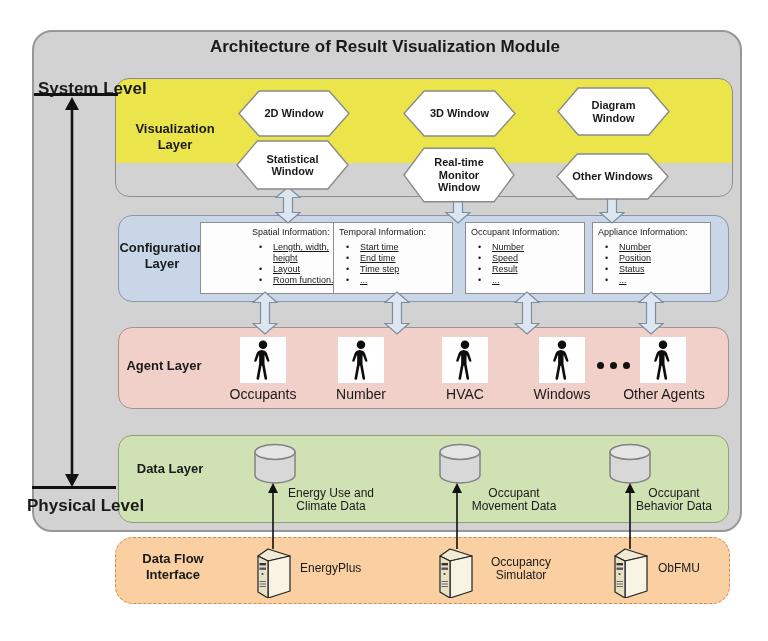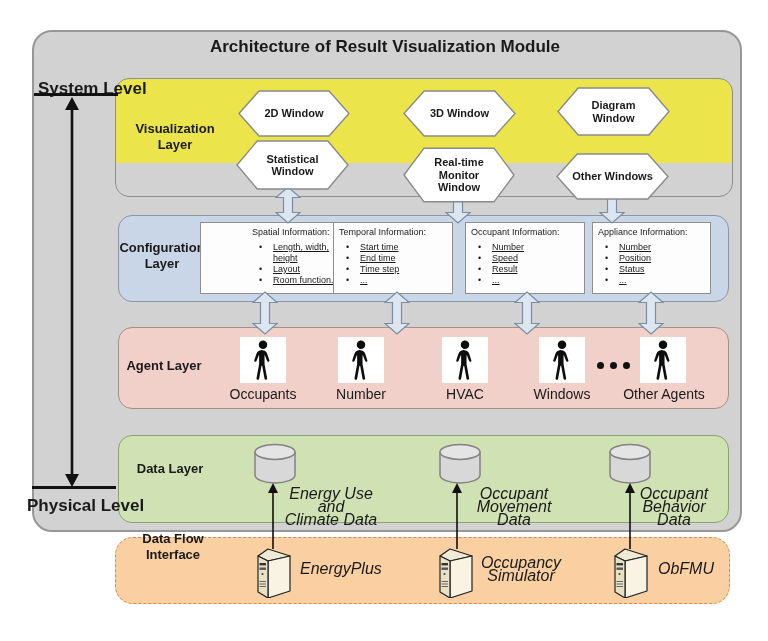--- a/index.html
+++ b/index.html
@@ -46,21 +46,21 @@
   .uparrow path{fill:#f6f6f6;stroke:#8a8a8a;stroke-width:1.2;}
   
   .agent-cell{top:337px;width:46px;height:46px;background:#ffffff;z-index:2;
               display:flex;align-items:center;justify-content:center;}
   .agent-cell svg{width:30px;height:40px;fill:#0d0d0d;}
   .agent-label{top:386px;font-size:14px;text-align:center;z-index:2;white-space:nowrap;}
   .dots{top:362px;display:flex;gap:6px;z-index:2;}
   .dot{width:7px;height:7px;border-radius:50%;background:#111;}
   
   .cyl{top:443px;width:46px;height:42px;z-index:2;}
-  .store-label,.sys-label{font-size:16px;text-align:center;white-space:pre-line;line-height:13px;z-index:2;font-style:italic;}
+  .store-label,.sys-label{font-size:12px;text-align:center;white-space:pre-line;line-height:13px;z-index:2;}
   
   .thin-arrow{z-index:5;}
   
   .pc{top:544px;width:42px;height:54px;z-index:2;}
 </style>
 </head>
 <body>
 
 <div class="stage">
 
@@ -80,21 +80,21 @@
   <div class="abs layer agent-layer"></div>
   <div class="abs layer data-layer"></div>
   <div class="abs iface-layer"></div>
 
   <div class="abs layer-label" style="left:120px;top:121px;width:110px;">Visualization
 Layer</div>
   <div class="abs layer-label" style="left:116px;top:240px;width:92px;">Configuration
 Layer</div>
   <div class="abs layer-label" style="left:118px;top:358px;width:92px;">Agent Layer</div>
   <div class="abs layer-label" style="left:120px;top:461px;width:100px;">Data Layer</div>
-  <div class="abs layer-label" style="left:122px;top:531px;width:102px;text-align:center;">Data Flow
+  <div class="abs layer-label" style="left:122px;top:551px;width:102px;text-align:center;">Data Flow
 Interface</div>
 
   <div class="abs hex" style="left:238px;top:90px;width:112px;height:47px;">
     <svg viewBox="0 0 112 47" preserveAspectRatio="none">
         <polygon points="1,23.5 21,1 91,1 111,23.5 91,46 21,46"></polygon>
       </svg>
     <div class="hex-label">2D Window</div>
   </div>
   <div class="abs hex" style="left:403px;top:90px;width:113px;height:47px;">
     <svg viewBox="0 0 112 47" preserveAspectRatio="none">

